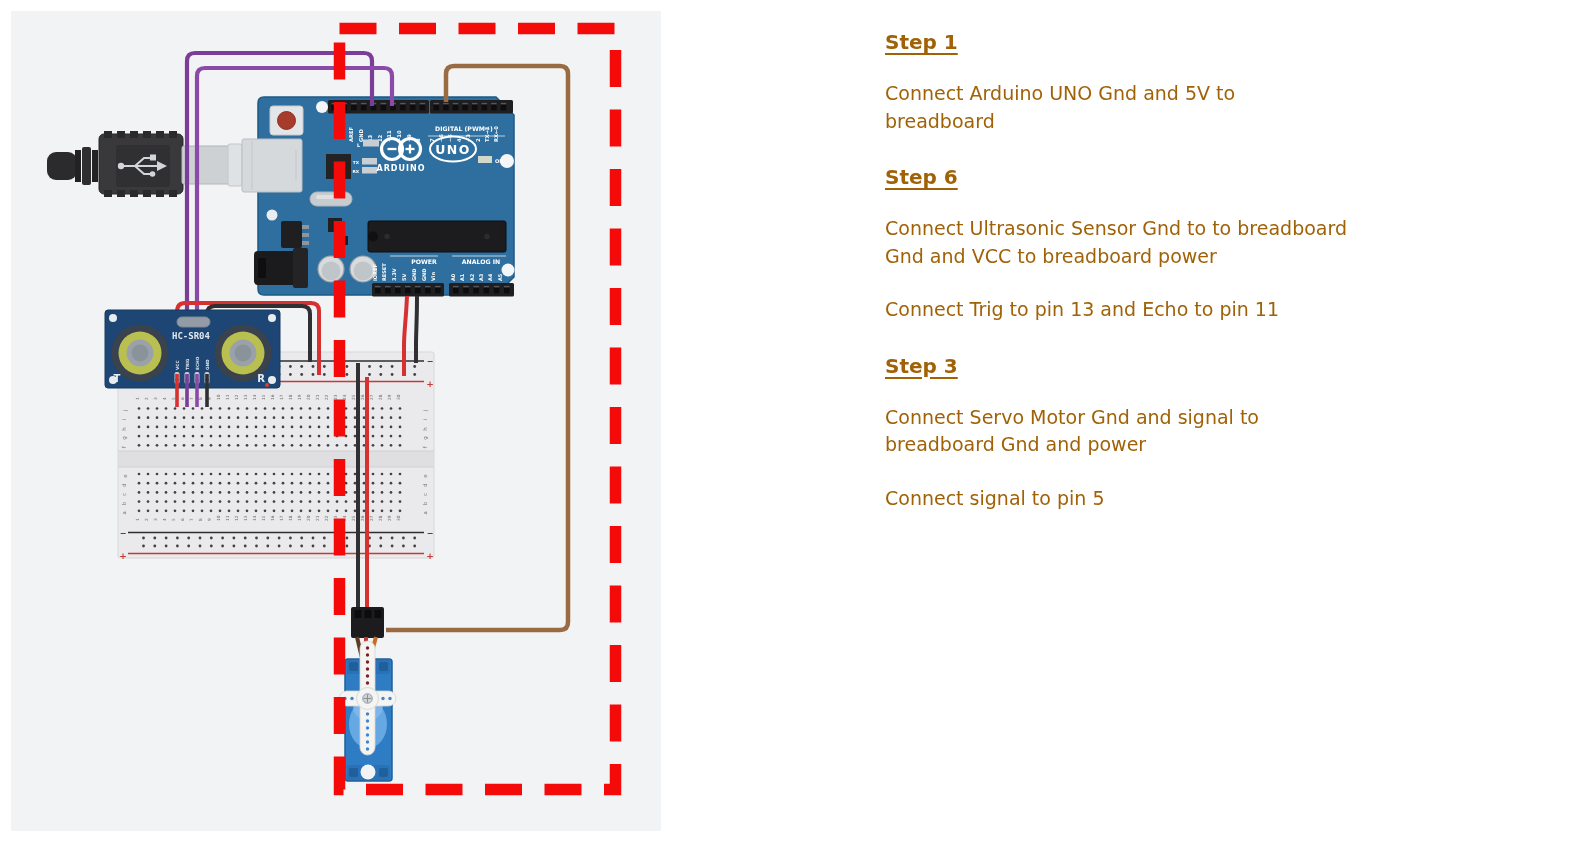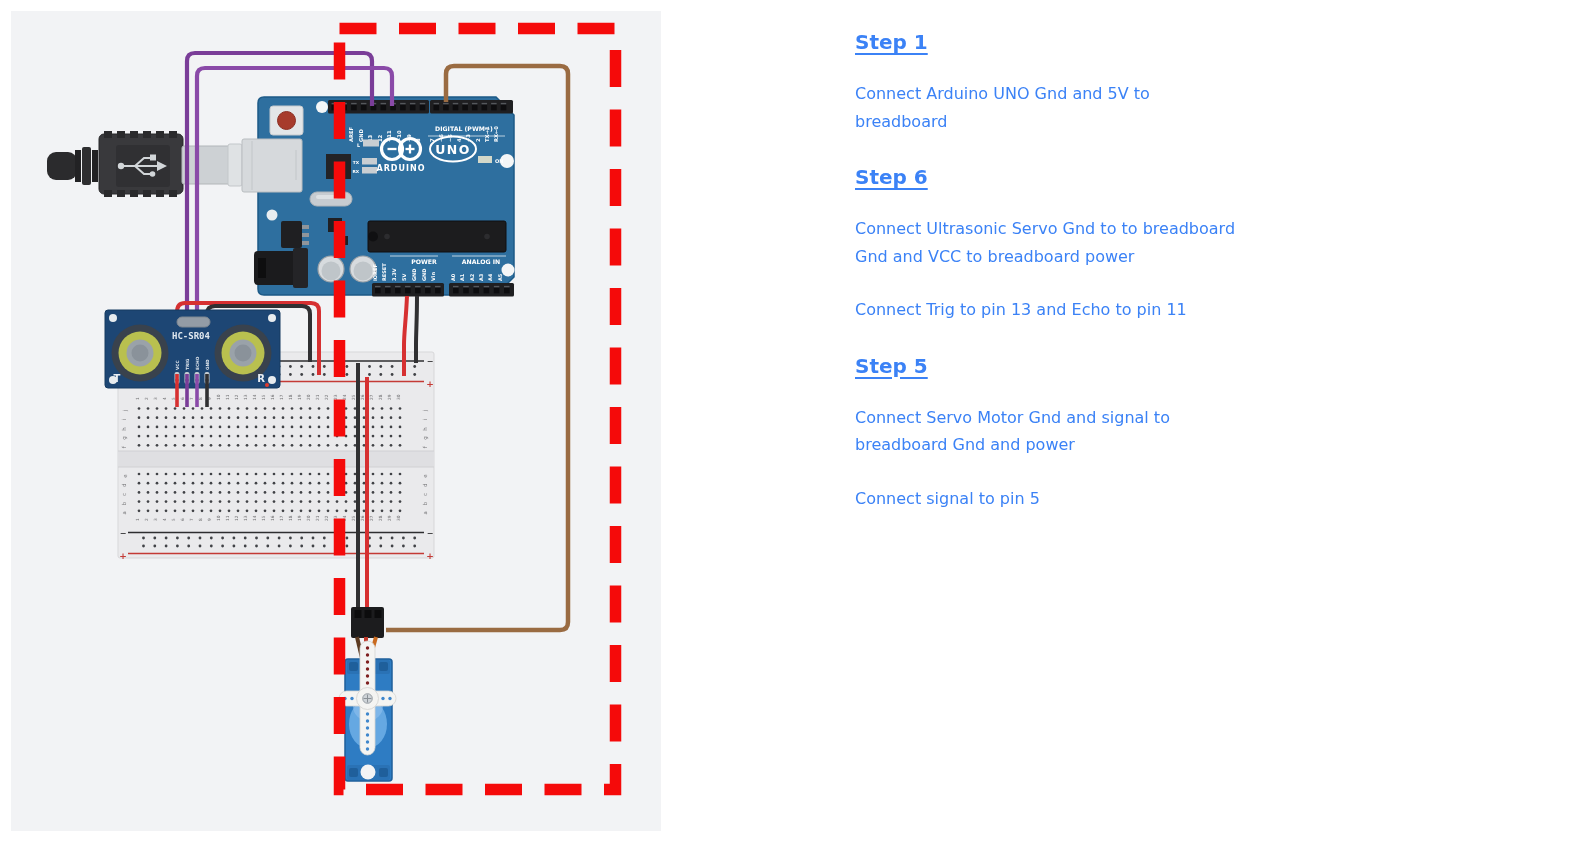--- a/index.html
+++ b/index.html
@@ -1,24 +1,24 @@
 <!DOCTYPE html>
 <html><head>
 <meta charset="utf-8">
 <style>
   html,body{margin:0;padding:0;}
   body{width:1582px;height:864px;background:#ffffff;position:relative;overflow:hidden;
        font-family:"DejaVu Sans",sans-serif;}
   .stage{position:absolute;left:0;top:0;width:680px;height:864px;}
   svg text{font-family:"DejaVu Sans",sans-serif;}
   .mono{font-family:"DejaVu Sans Mono",monospace;}
-  .instructions{position:absolute;left:855px;top:0;width:478px;color:#3b82f6;}
+  .instructions{position:absolute;left:885px;top:0;width:478px;color:#a16207;}
   .instructions h3{font-size:20px;font-weight:700;margin:30px 0 0 0;
                    text-decoration:underline;text-decoration-thickness:2px;text-underline-offset:4px;}
-  .instructions p{font-size:16px;line-height:27.5px;margin:26px 0 0 0;}
+  .instructions p{font-size:19px;line-height:27.5px;margin:26px 0 0 0;}
   .instructions p span{display:block;}
 </style>
 </head>
 <body>
 
 <div class="stage">
 <svg width="680" height="864" viewBox="0 0 680 864">
 
   <rect x="11" y="11" width="650" height="820" fill="#f2f3f5"></rect>
 
@@ -865,29 +865,29 @@
   <section>
     <h3>Step 1</h3>
     <p>
       <span>Connect Arduino UNO Gnd and 5V to</span>
       <span>breadboard</span>
     </p>
   </section>
   <section>
     <h3>Step 6</h3>
     <p>
-      <span>Connect Ultrasonic Servo Gnd to to breadboard</span>
+      <span>Connect Ultrasonic Sensor Gnd to to breadboard</span>
       <span>Gnd and VCC to breadboard power</span>
     </p>
     <p>
       <span>Connect Trig to pin 13 and Echo to pin 11</span>
     </p>
   </section>
   <section>
-    <h3>Step 5</h3>
+    <h3>Step 3</h3>
     <p>
       <span>Connect Servo Motor Gnd and signal to</span>
       <span>breadboard Gnd and power</span>
     </p>
     <p>
       <span>Connect signal to pin 5</span>
     </p>
   </section>
 </div>
 

